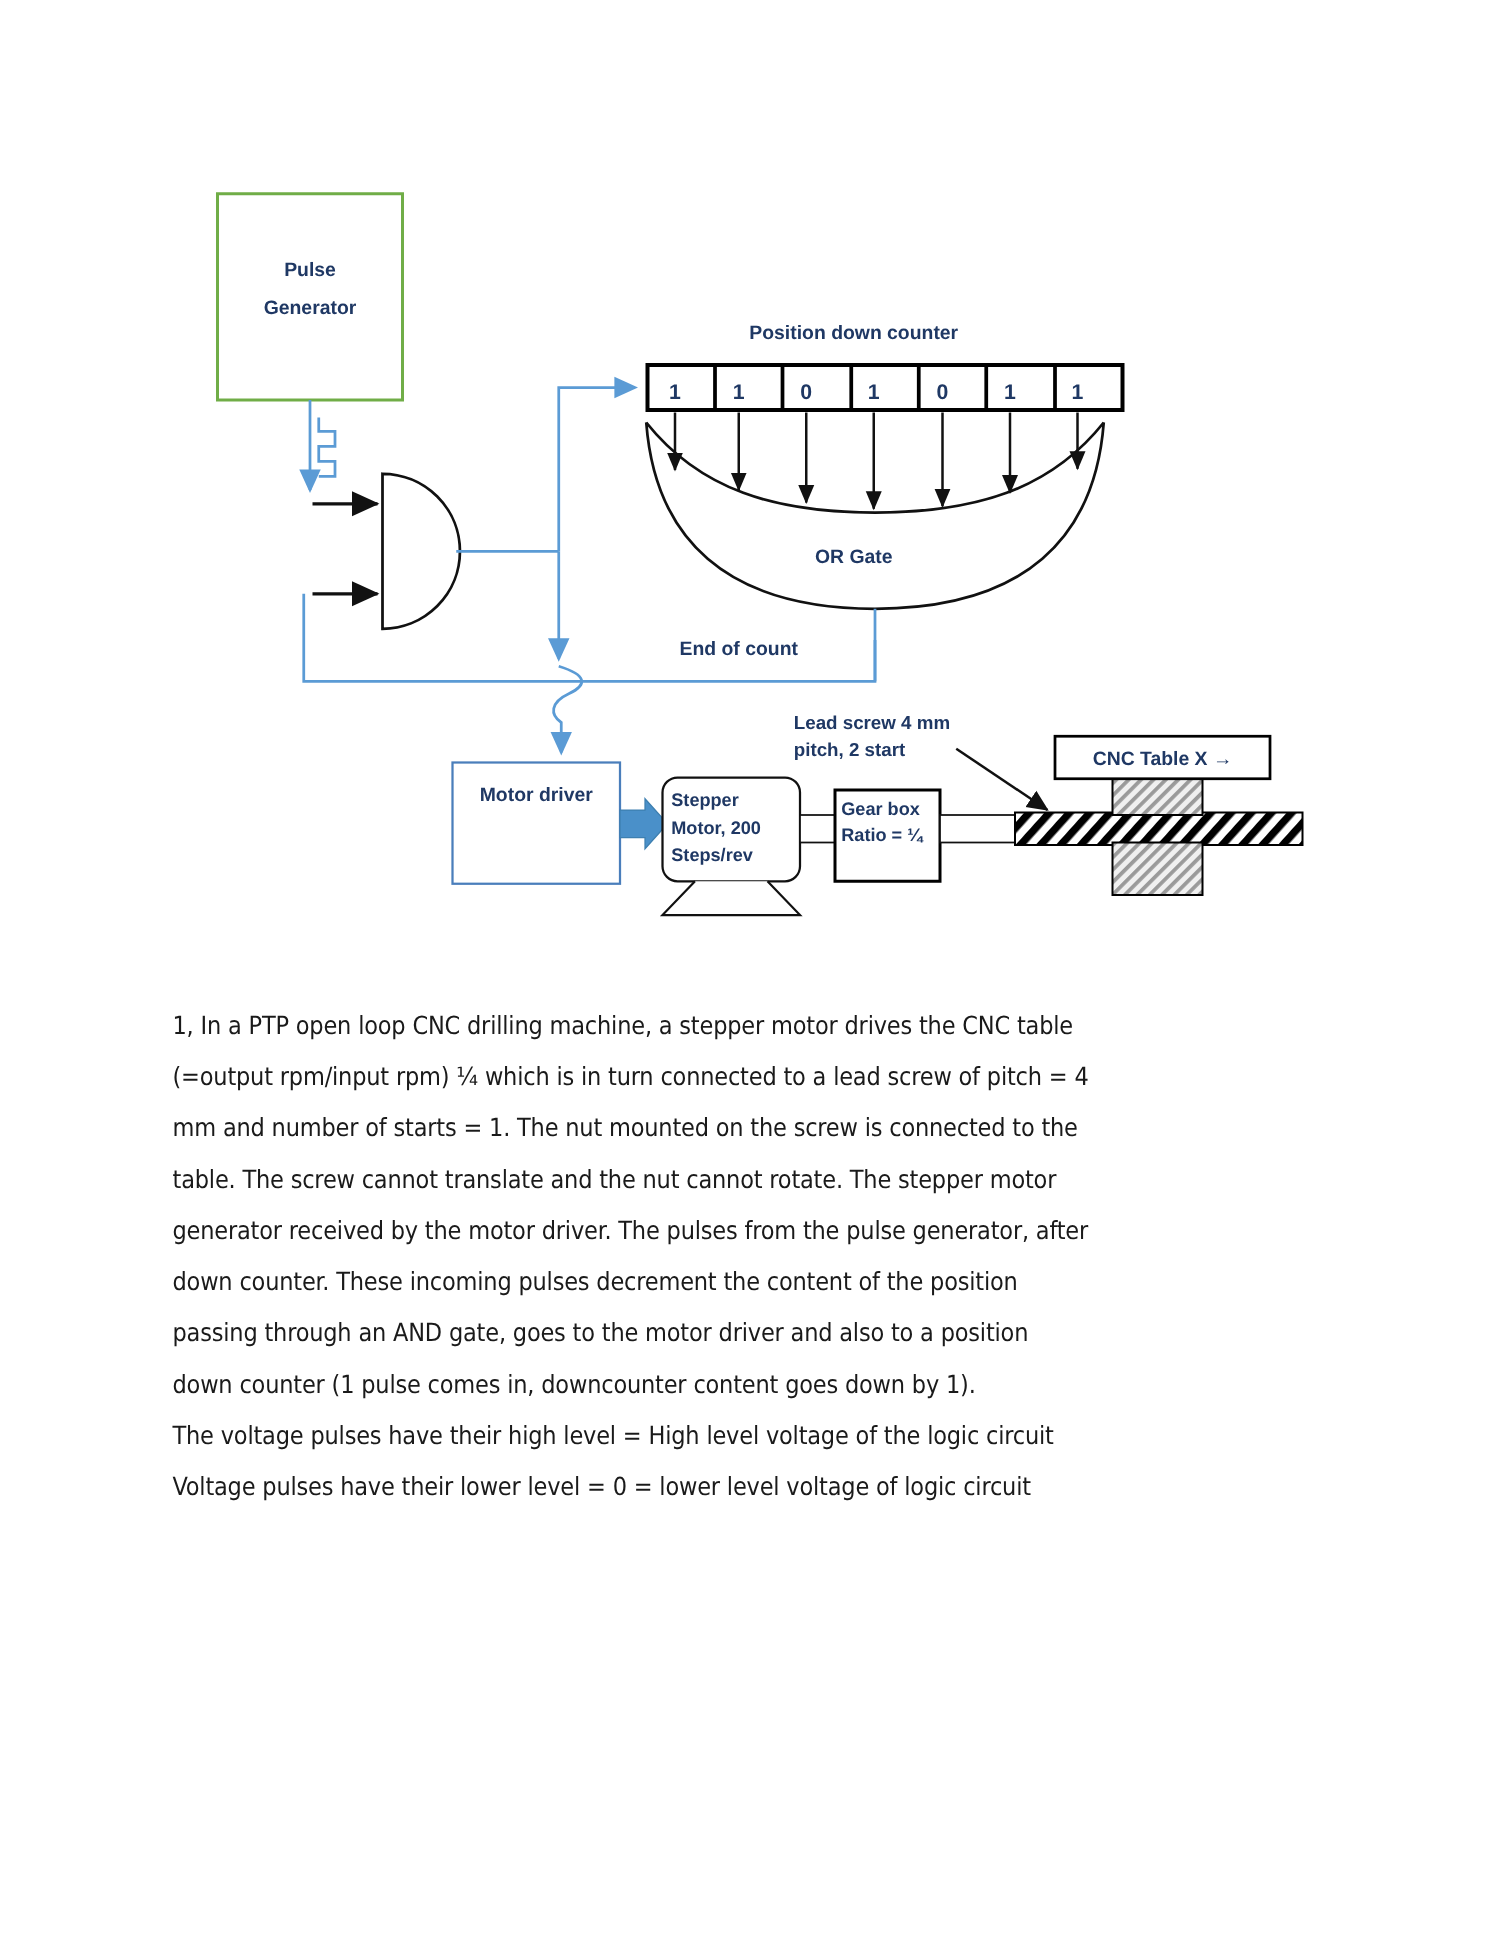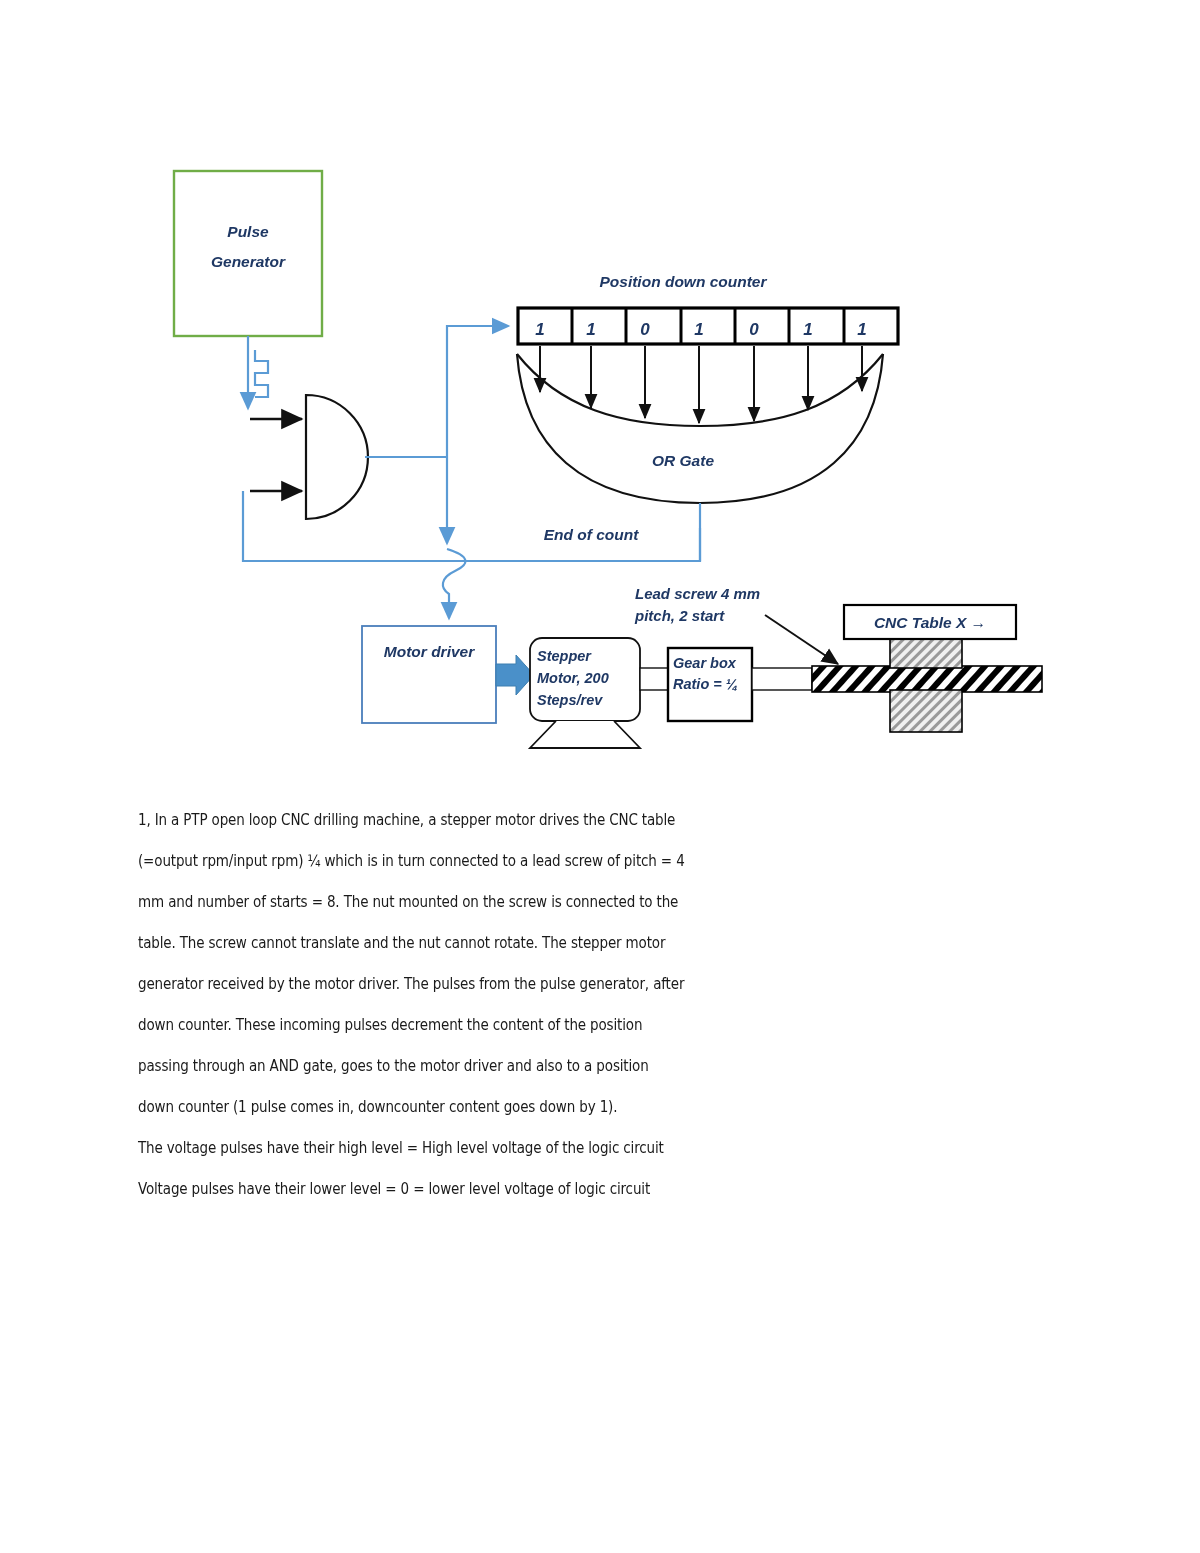--- a/index.html
+++ b/index.html
@@ -1,25 +1,25 @@
 <!DOCTYPE html>
 <html><head>
 <meta charset="utf-8">
 <style>
   html,body{margin:0;padding:0;background:#ffffff;}
   body{
     width:1200px;height:1553px;position:relative;overflow:hidden;
     font-family:"Liberation Sans", sans-serif;
     color:#000000;
   }
-  #diagram{position:absolute;left:0;top:16px;width:1072px;height:780px;font-style:italic;}
+  #diagram{position:absolute;left:0;top:0;width:1072px;height:780px;}
   #prose{
     position:absolute;left:138px;top:800px;width:924px;
     font-family:"DejaVu Sans Condensed","Liberation Sans Narrow","Liberation Sans",sans-serif;
-    font-size:15px;
+    font-size:20px;
     line-height:41px;
     color:#1a1a1a;
     letter-spacing:-0.15px;
   }
   #prose p{margin:0;}
   #prose .para-gap{height:41px;}
   .svgtext{font-family:"Liberation Sans",sans-serif;}
 </style>
 </head>
 <body>
@@ -138,21 +138,21 @@
   <text class="svgtext" x="635" y="583" font-size="15" font-weight="bold" fill="#1f3864">Lead  screw  4  mm</text>
   <text class="svgtext" x="635" y="605" font-size="15" font-weight="bold" fill="#1f3864">pitch, 2 start</text>
   <line x1="765" y1="599" x2="838" y2="648" stroke="#111111" stroke-width="2" marker-end="url(#blackarrow)"></line>
 
 </svg>
 </div>
 
 <div id="prose">
   <p> 1, In a PTP open loop CNC drilling machine, a stepper motor drives the CNC table</p>
   <p>(=output rpm/input rpm) ¼ which is in turn connected to a lead screw of pitch = 4</p>
-  <p>mm and number of starts = 8. The nut mounted on the screw is connected to the</p>
+  <p>mm and number of starts = 1. The nut mounted on the screw is connected to the</p>
   <p>table. The screw cannot translate and the nut cannot rotate. The stepper motor</p>
   <p>generator received by the motor driver. The pulses from the pulse generator, after</p>
   <p>down counter. These incoming pulses decrement the content of the position</p>
   <p>passing through an AND gate, goes to the motor driver and also to a position</p>
   <p>down counter (1 pulse comes in, downcounter content goes down by 1).</p>
   <p>The voltage pulses have their high level = High level voltage of the logic circuit</p>
   <p>Voltage pulses have their lower level = 0 = lower level voltage of logic  circuit</p>
   <div class="para-gap"></div>
 </div>
 

